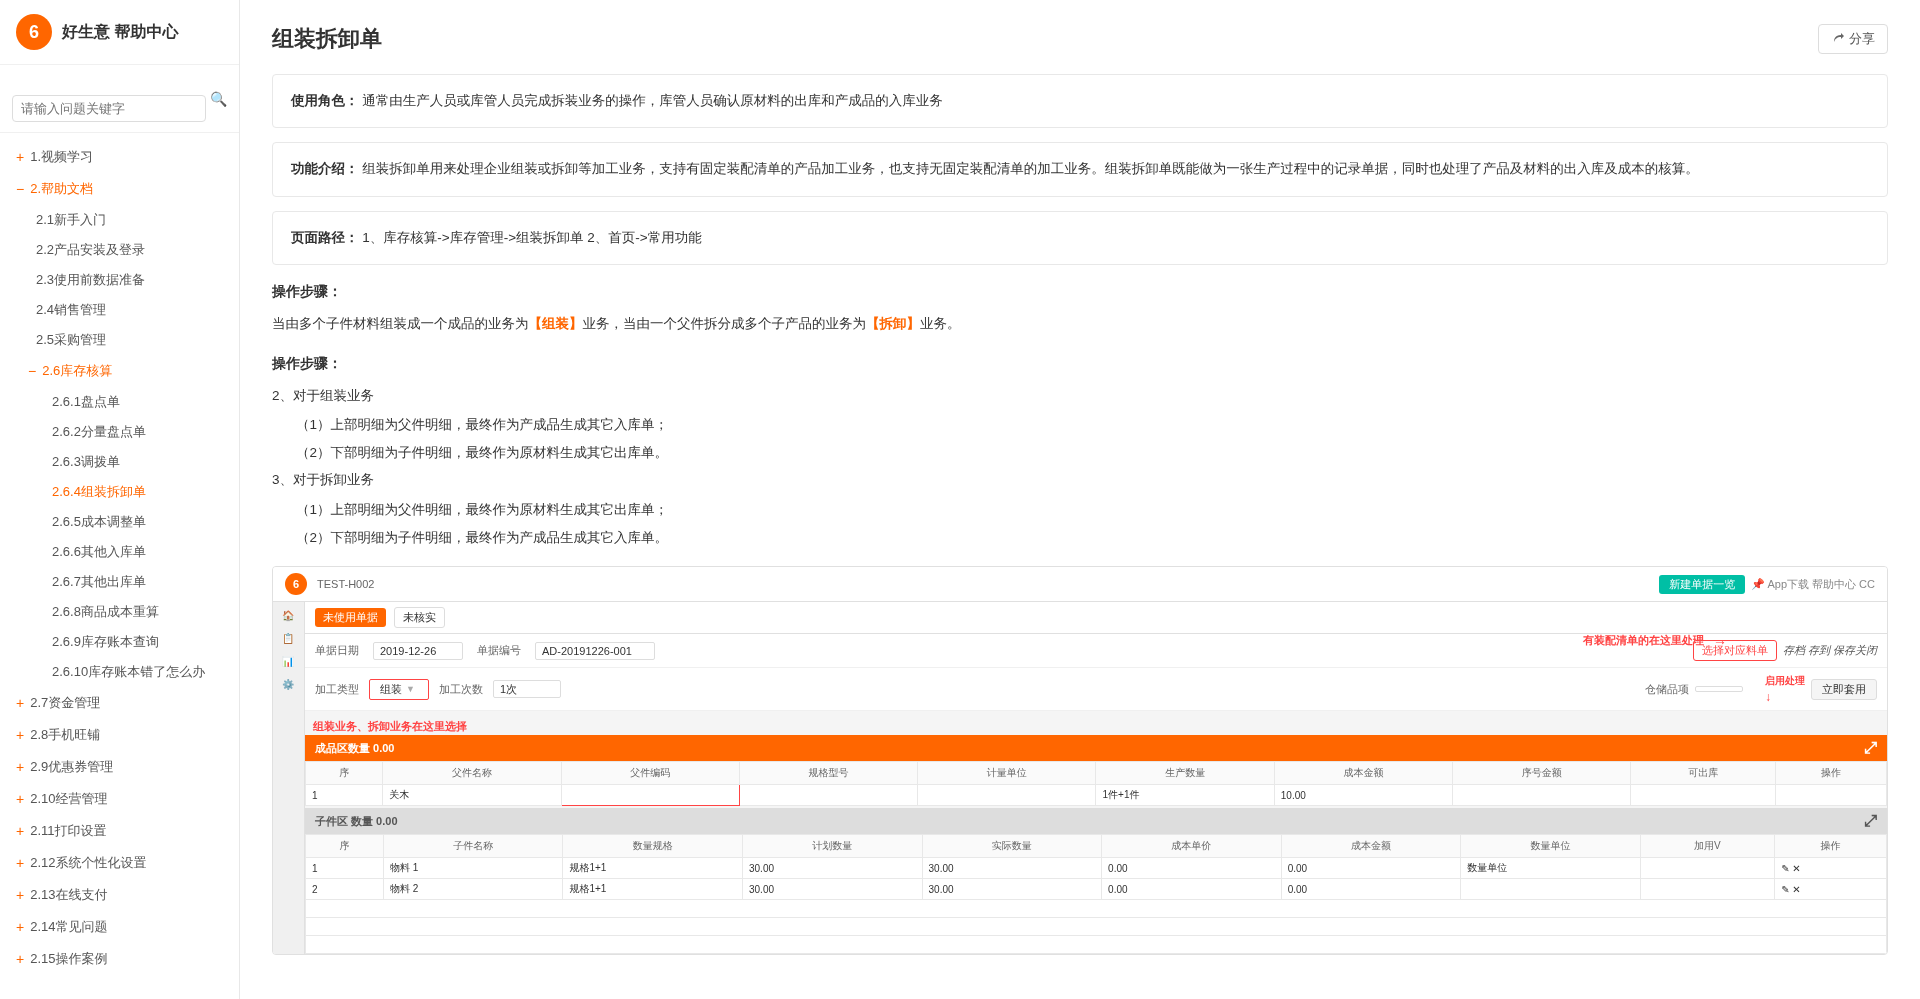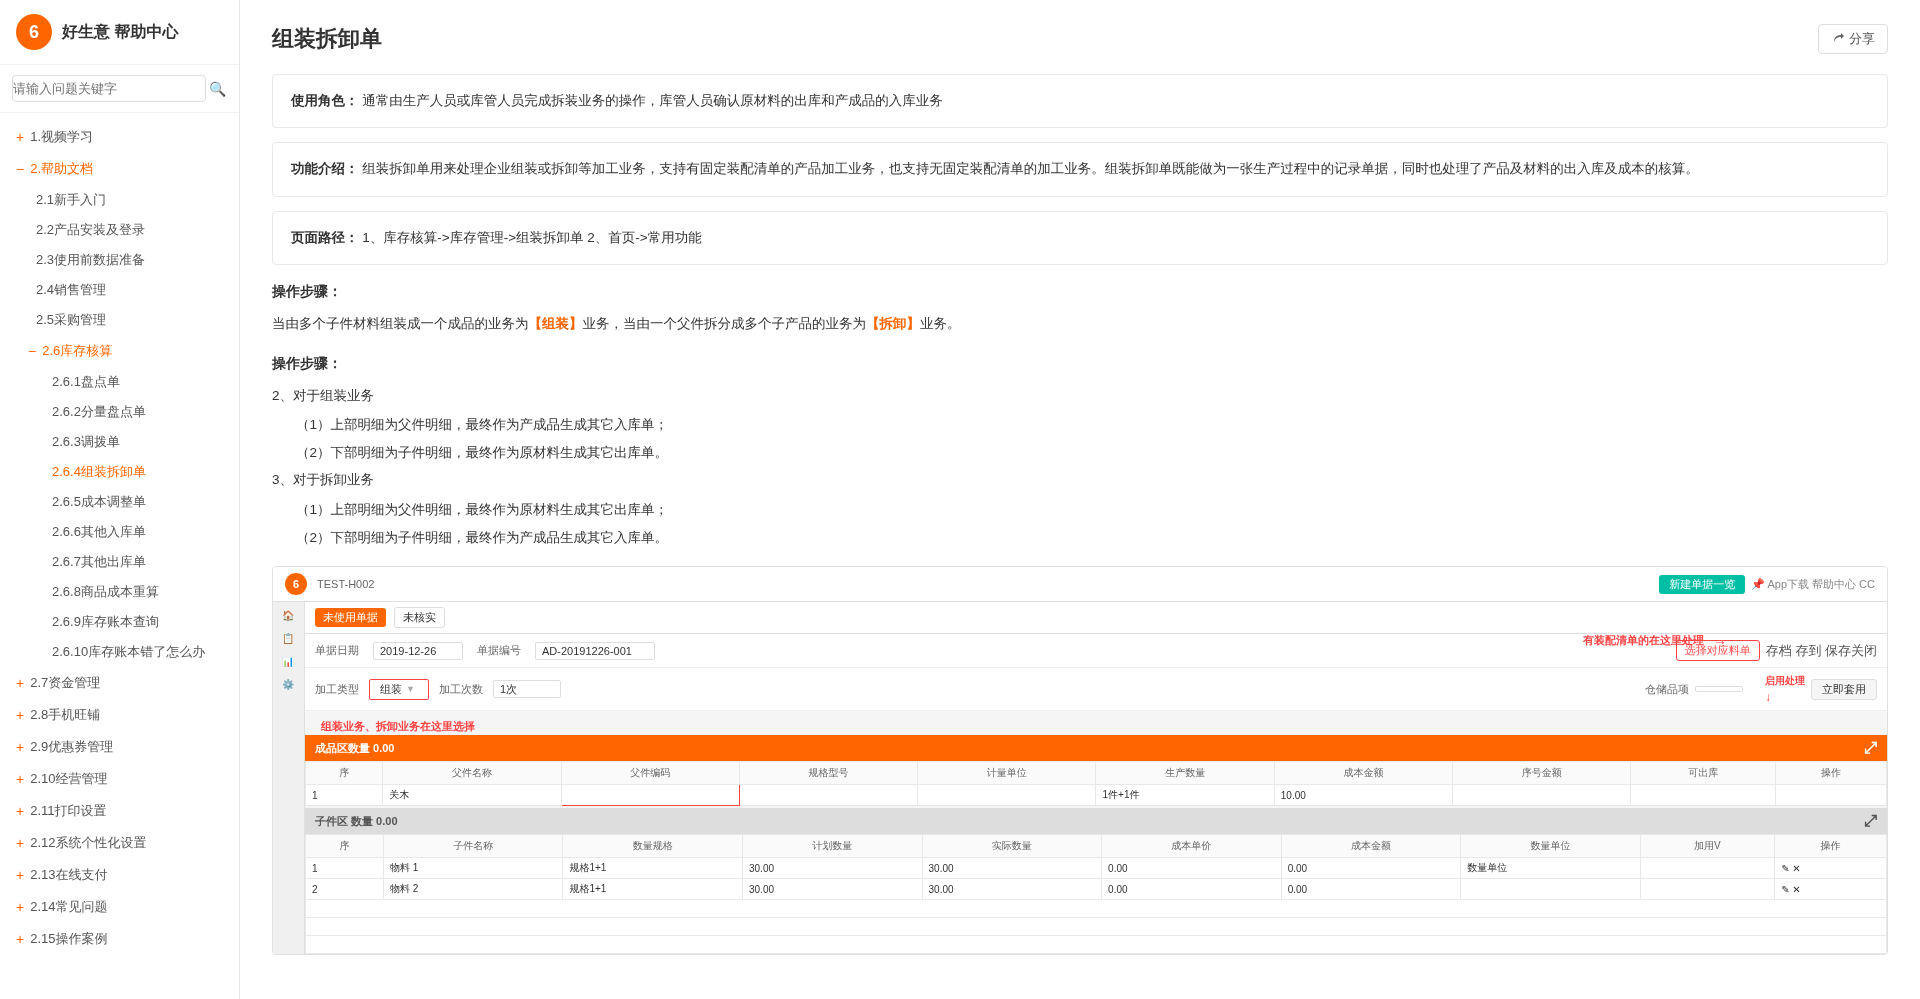--- a/index.html
+++ b/index.html
@@ -32,22 +32,23 @@
       margin-right: 10px; flex-shrink: 0;
     }
     .logo-text { font-size: 16px; font-weight: bold; color: #333; }
     .search-box {
       padding: 10px 12px;
       border-bottom: 1px solid #f0f0f0;
       display: flex; align-items: center;
     }
     .search-input {
       flex: 1; border: 1px solid #ddd; border-radius: 4px;
-      padding: 5px 0; font-size: 13px; outline: none;
+      padding: 5px 8px; font-size: 13px; outline: none;
       color: #999;
+      margin-top: 20px;
     }
     .search-icon-btn {
       background: none; border: none; cursor: pointer;
       color: #999; margin-left: 4px; font-size: 14px;
     }
     .nav-list { overflow-y: auto; flex: 1; padding: 8px 0; }
     .nav-item {
       display: flex; align-items: center;
       padding: 7px 16px; cursor: pointer;
       color: #555; font-size: 13px;
@@ -401,34 +402,34 @@
               <span style="font-size:11px;color:#666;">单据编号</span>
               <input class="mock-input-small" value="AD-20191226-001" readonly="" style="width: 120px;">
 
               <div style="position:absolute;top:-2px;right:160px;display:flex;align-items:center;gap:9px;">
                 <span style="color:#f44;font-size:11px;font-weight:bold;">有装配清单的在这里处理</span>
                 <span style="color:#f44;font-size:14px;">→</span>
               </div>
 
               <div style="margin-left:auto;display:flex;gap:6px;align-items:center;">
                 <span style="border:1px solid #f44;color:#f44;border-radius:3px;padding:2px 8px;font-size:11px;cursor:pointer;">选择对应料单</span>
-                <span style="font-size:13px;color:#555;">存档 存到 保存关闭</span>
+                <span style="font-size:11px;color:#555;font-style:italic;">存档 存到 保存关闭</span>
               </div>
             </div>
 
             <div style="background:#fff;padding:6px 10px;display:flex;align-items:center;gap:10px;border-bottom:1px solid #f0f0f0;position:relative;">
               <span style="font-size:11px;color:#666;">加工类型</span>
               <div style="border:1px solid #f44;border-radius:2px;padding:2px 10px;font-size:11px;min-width:60px;display:flex;align-items:center;gap:4px;">
                 <span>组装</span>
                 <span style="color:#aaa;font-size:9px;">▼</span>
               </div>
               <span style="font-size:11px;color:#666;">加工次数</span>
               <input class="mock-input-small" value="1次" readonly="" style="width: 68px;">
 
-              <div style="position:absolute;left:16px;bottom:-24px;display:flex;align-items:center;gap:4px;">
+              <div style="position:absolute;left:8px;bottom:-24px;display:flex;align-items:center;gap:4px;">
                 <span style="color:#f44;font-size:11px;font-weight:bold;white-space:nowrap;">组装业务、拆卸业务在这里选择</span>
               </div>
 
               <div style="margin-left:auto;display:flex;gap:6px;align-items:center;">
                 <span style="font-size:11px;color:#666;">仓储品项</span>
                 <div style="border:1px solid #ddd;border-radius:2px;padding:2px 40px 2px 6px;font-size:11px;"></div>
 
                 <div style="display:flex;flex-direction:column;align-items:flex-start;gap:2px;margin-left:16px;">
                   <span style="color:#f44;font-size:10px;font-weight:bold;">启用处理</span>
                   <span style="color:#f44;font-size:12px;">↓</span>

